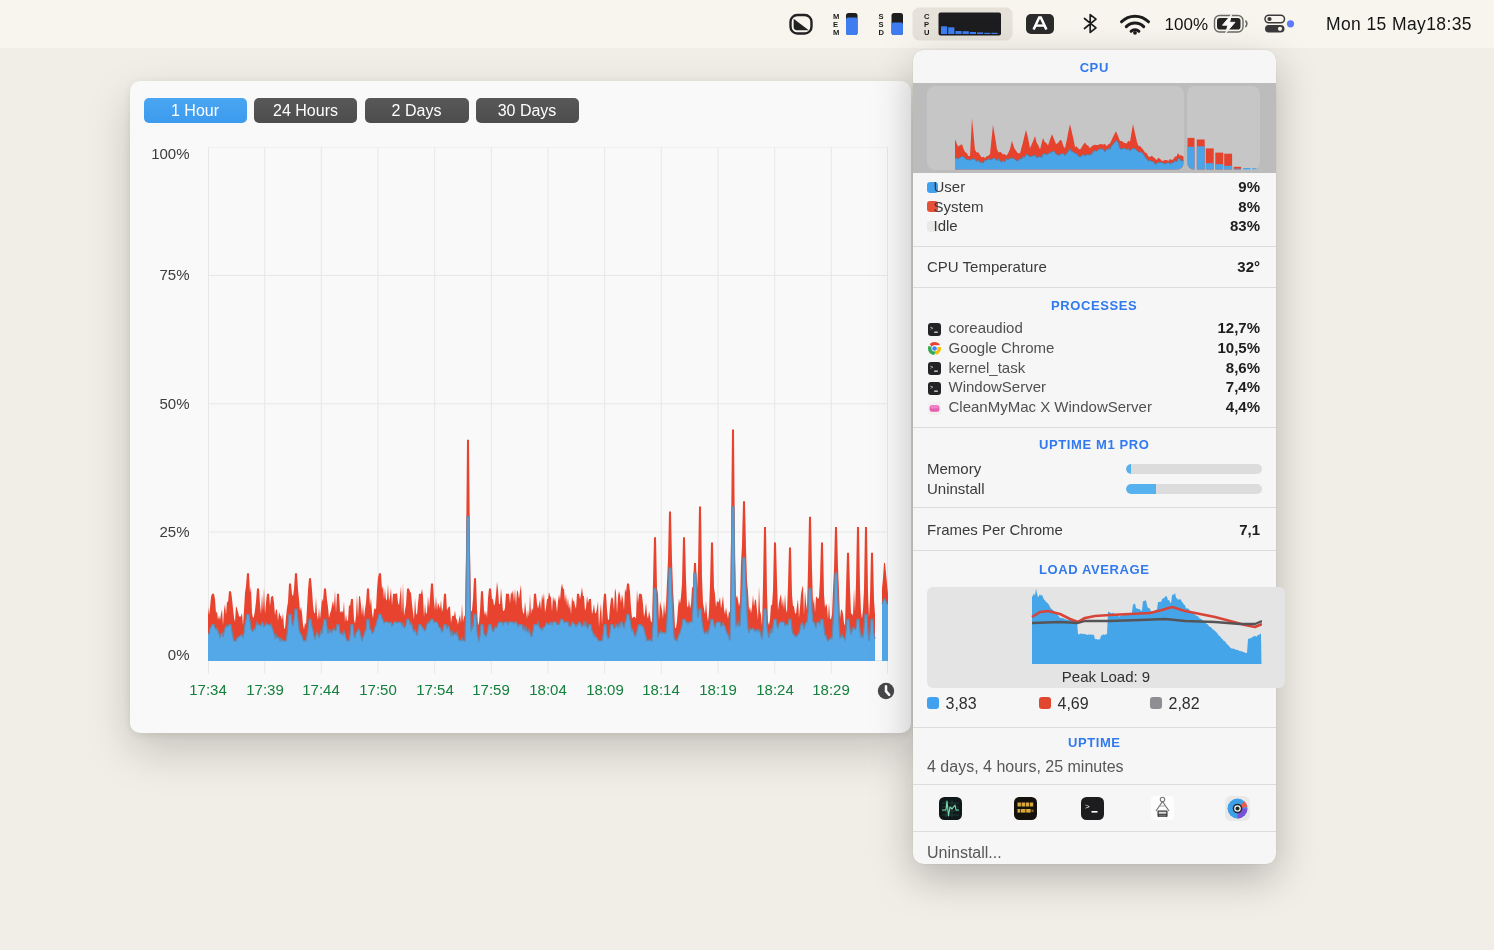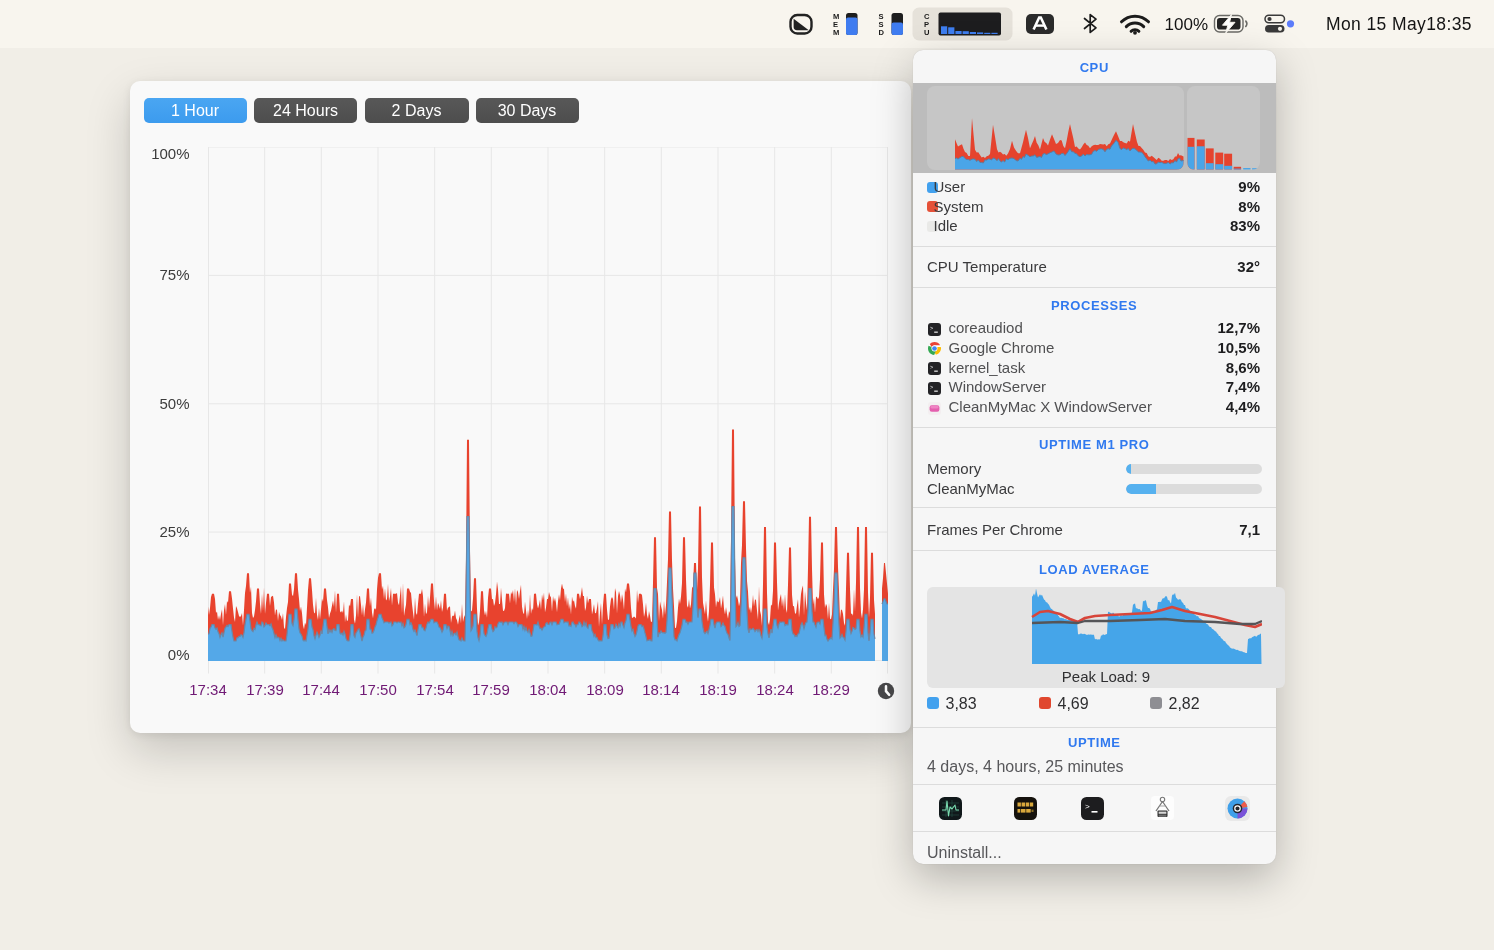--- a/index.html
+++ b/index.html
@@ -4,21 +4,21 @@
 * { margin:0; padding:0; box-sizing:border-box; }
 html,body { width:1494px; height:950px; overflow:hidden; background:#f1eee7; font-family:"Liberation Sans", sans-serif; }
 .menubar { position:absolute; left:0; top:0; width:1494px; height:48px; background:#f8f5ee; }
 .clock { position:absolute; right:22px; top:0; height:48px; line-height:48px; font-size:17.5px; color:#141414; letter-spacing:0.4px; }
 .window { position:absolute; left:129.5px; top:81px; width:781.5px; height:652px; background:#f9f9f9; border-radius:10px; box-shadow:0 18px 45px rgba(0,0,0,0.18), 0 2px 8px rgba(0,0,0,0.08); }
 .tab { position:absolute; top:17px; height:25px; border-radius:5px; color:#fff; font-size:16px; text-align:center; line-height:25px; }
 .tab-blue { width:103px; background:linear-gradient(#4aa6f2,#3c9bee); }
 .tab-dark { background:linear-gradient(#585858,#4d4d4d); }
 .ylab { position:absolute; left:0; width:60px; text-align:right; font-size:15px; color:#3c3c3c; height:18px; }
 .plot { position:absolute; left:78.5px; top:66px; width:680px; height:527px; }
-.xlab { position:absolute; top:0; width:56px; text-align:center; font-size:15px; color:#701a75; }
+.xlab { position:absolute; top:0; width:56px; text-align:center; font-size:15px; color:#15803d; }
 .xrow { position:absolute; left:78.5px; top:600px; width:680px; height:20px; }
 .panel { position:absolute; left:912.5px; top:50px; width:363.5px; height:814px; background:#f6f6f6; border-radius:10px; box-shadow:0 14px 40px rgba(0,0,0,0.25), 0 0 1px rgba(0,0,0,0.2); }
 .phead { position:absolute; left:0; width:100%; text-align:center; font-size:13px; font-weight:bold; color:#3079ef; letter-spacing:0.6px; }
 .gstrip { position:absolute; left:0; top:33px; width:363.5px; height:89.5px; background:#bcbcbc; }
 .gblock { position:absolute; top:3px; height:83.5px; border-radius:8px; background:#c6c6c6; overflow:hidden; }
 .hr { position:absolute; left:0; width:100%; height:1px; background:#dcdcdc; }
 .lsq { position:absolute; left:14.5px; width:11px; height:11px; border-radius:3px; }
 .plab { position:absolute; left:14.5px; font-size:15px; color:#3a3a3c; }
 .leg { left:21px; }
 .pval { position:absolute; right:16px; font-size:15px; font-weight:bold; color:#1d1d1f; }
@@ -238,21 +238,21 @@
       </svg></div>
     <div class="pname" style="top:348px">CleanMyMac X WindowServer</div>
     <div class="pval" style="top:348px">4,4%</div>
 
   <div class="hr" style="top:376.5px"></div>
   <div class="phead" style="top:387px">UPTIME M1 PRO</div>
   <div class="plab" style="top:409.5px">Memory</div>
   <div class="pbar" style="top:413.5px">
       <div class="pfill" style="width:5px"></div>
     </div>
-  <div class="plab" style="top:429.5px">CleanMyMac</div>
+  <div class="plab" style="top:429.5px">Uninstall</div>
   <div class="pbar" style="top:433.5px">
       <div class="pfill" style="width:30px"></div>
     </div>
   <div class="hr" style="top:456.5px"></div>
   <div class="plab" style="top:470.5px">Frames Per Chrome</div>
     <div class="pval" style="top:470.5px">7,1</div>
   <div class="hr" style="top:500px"></div>
   <div class="phead" style="top:512px">LOAD AVERAGE</div>
   <div class="loadrect">
     <svg width="334.5" height="101" viewBox="0 0 334.5 101" style="position:absolute;left:0;top:0">

